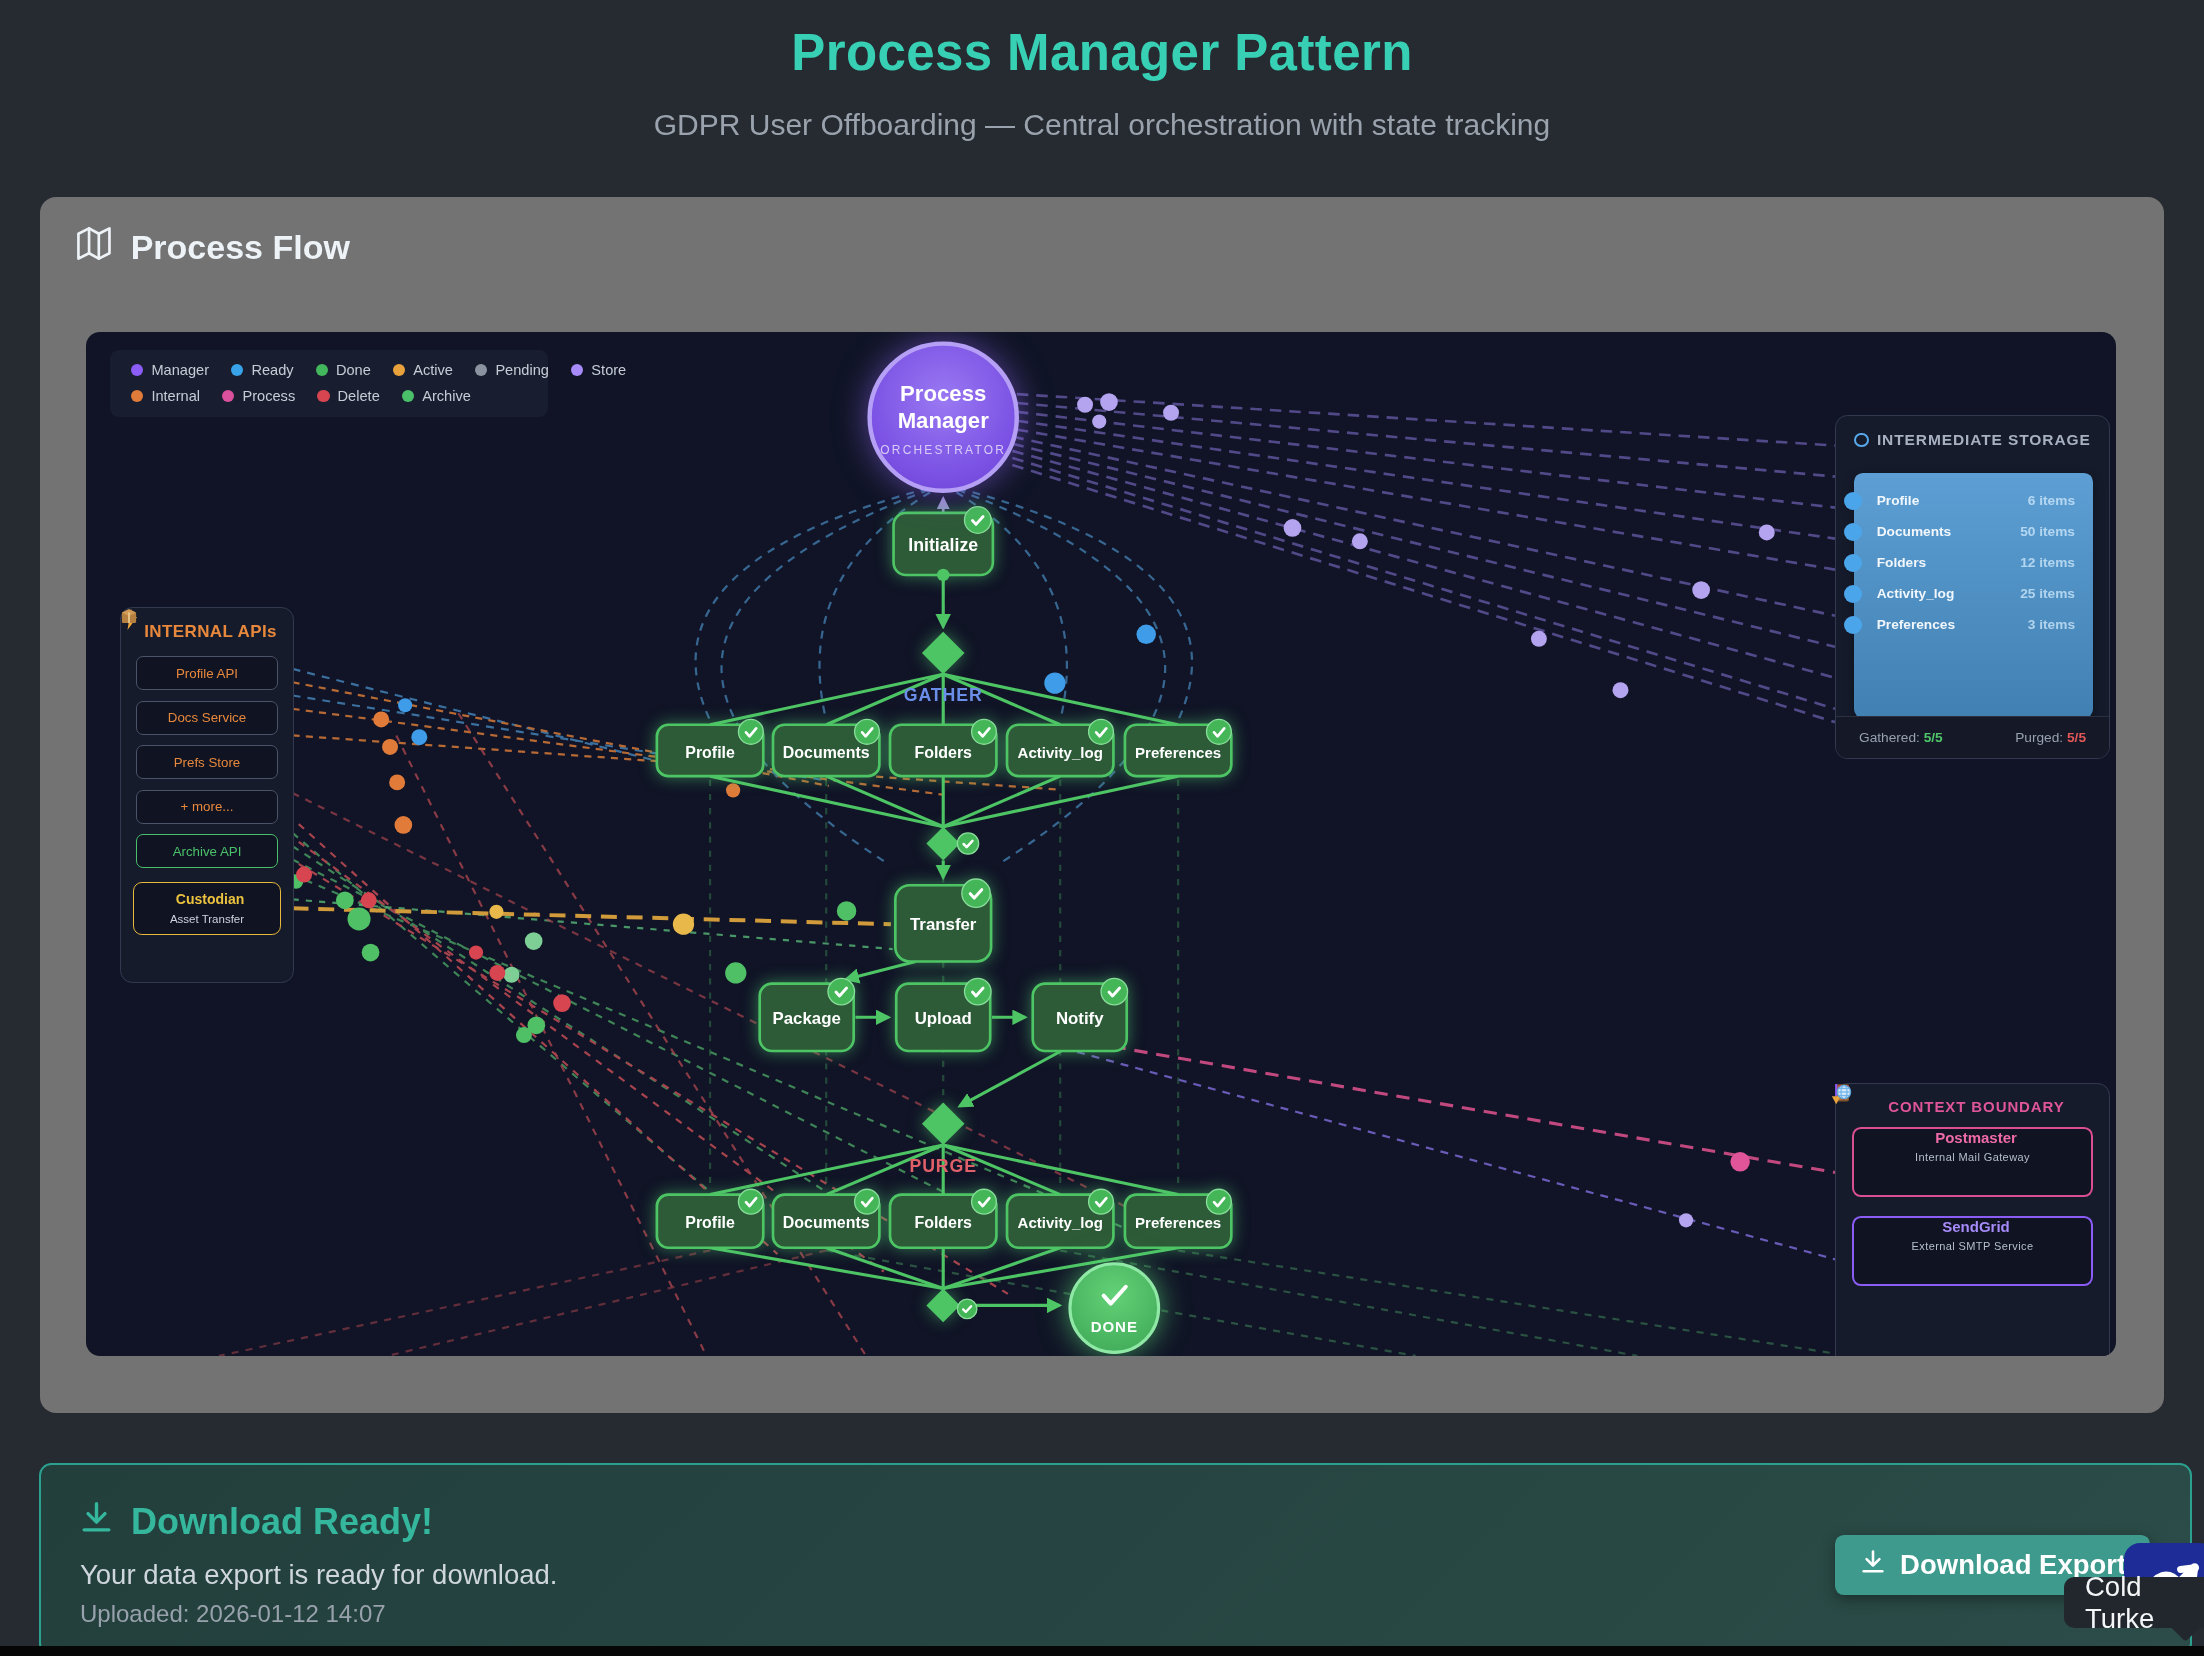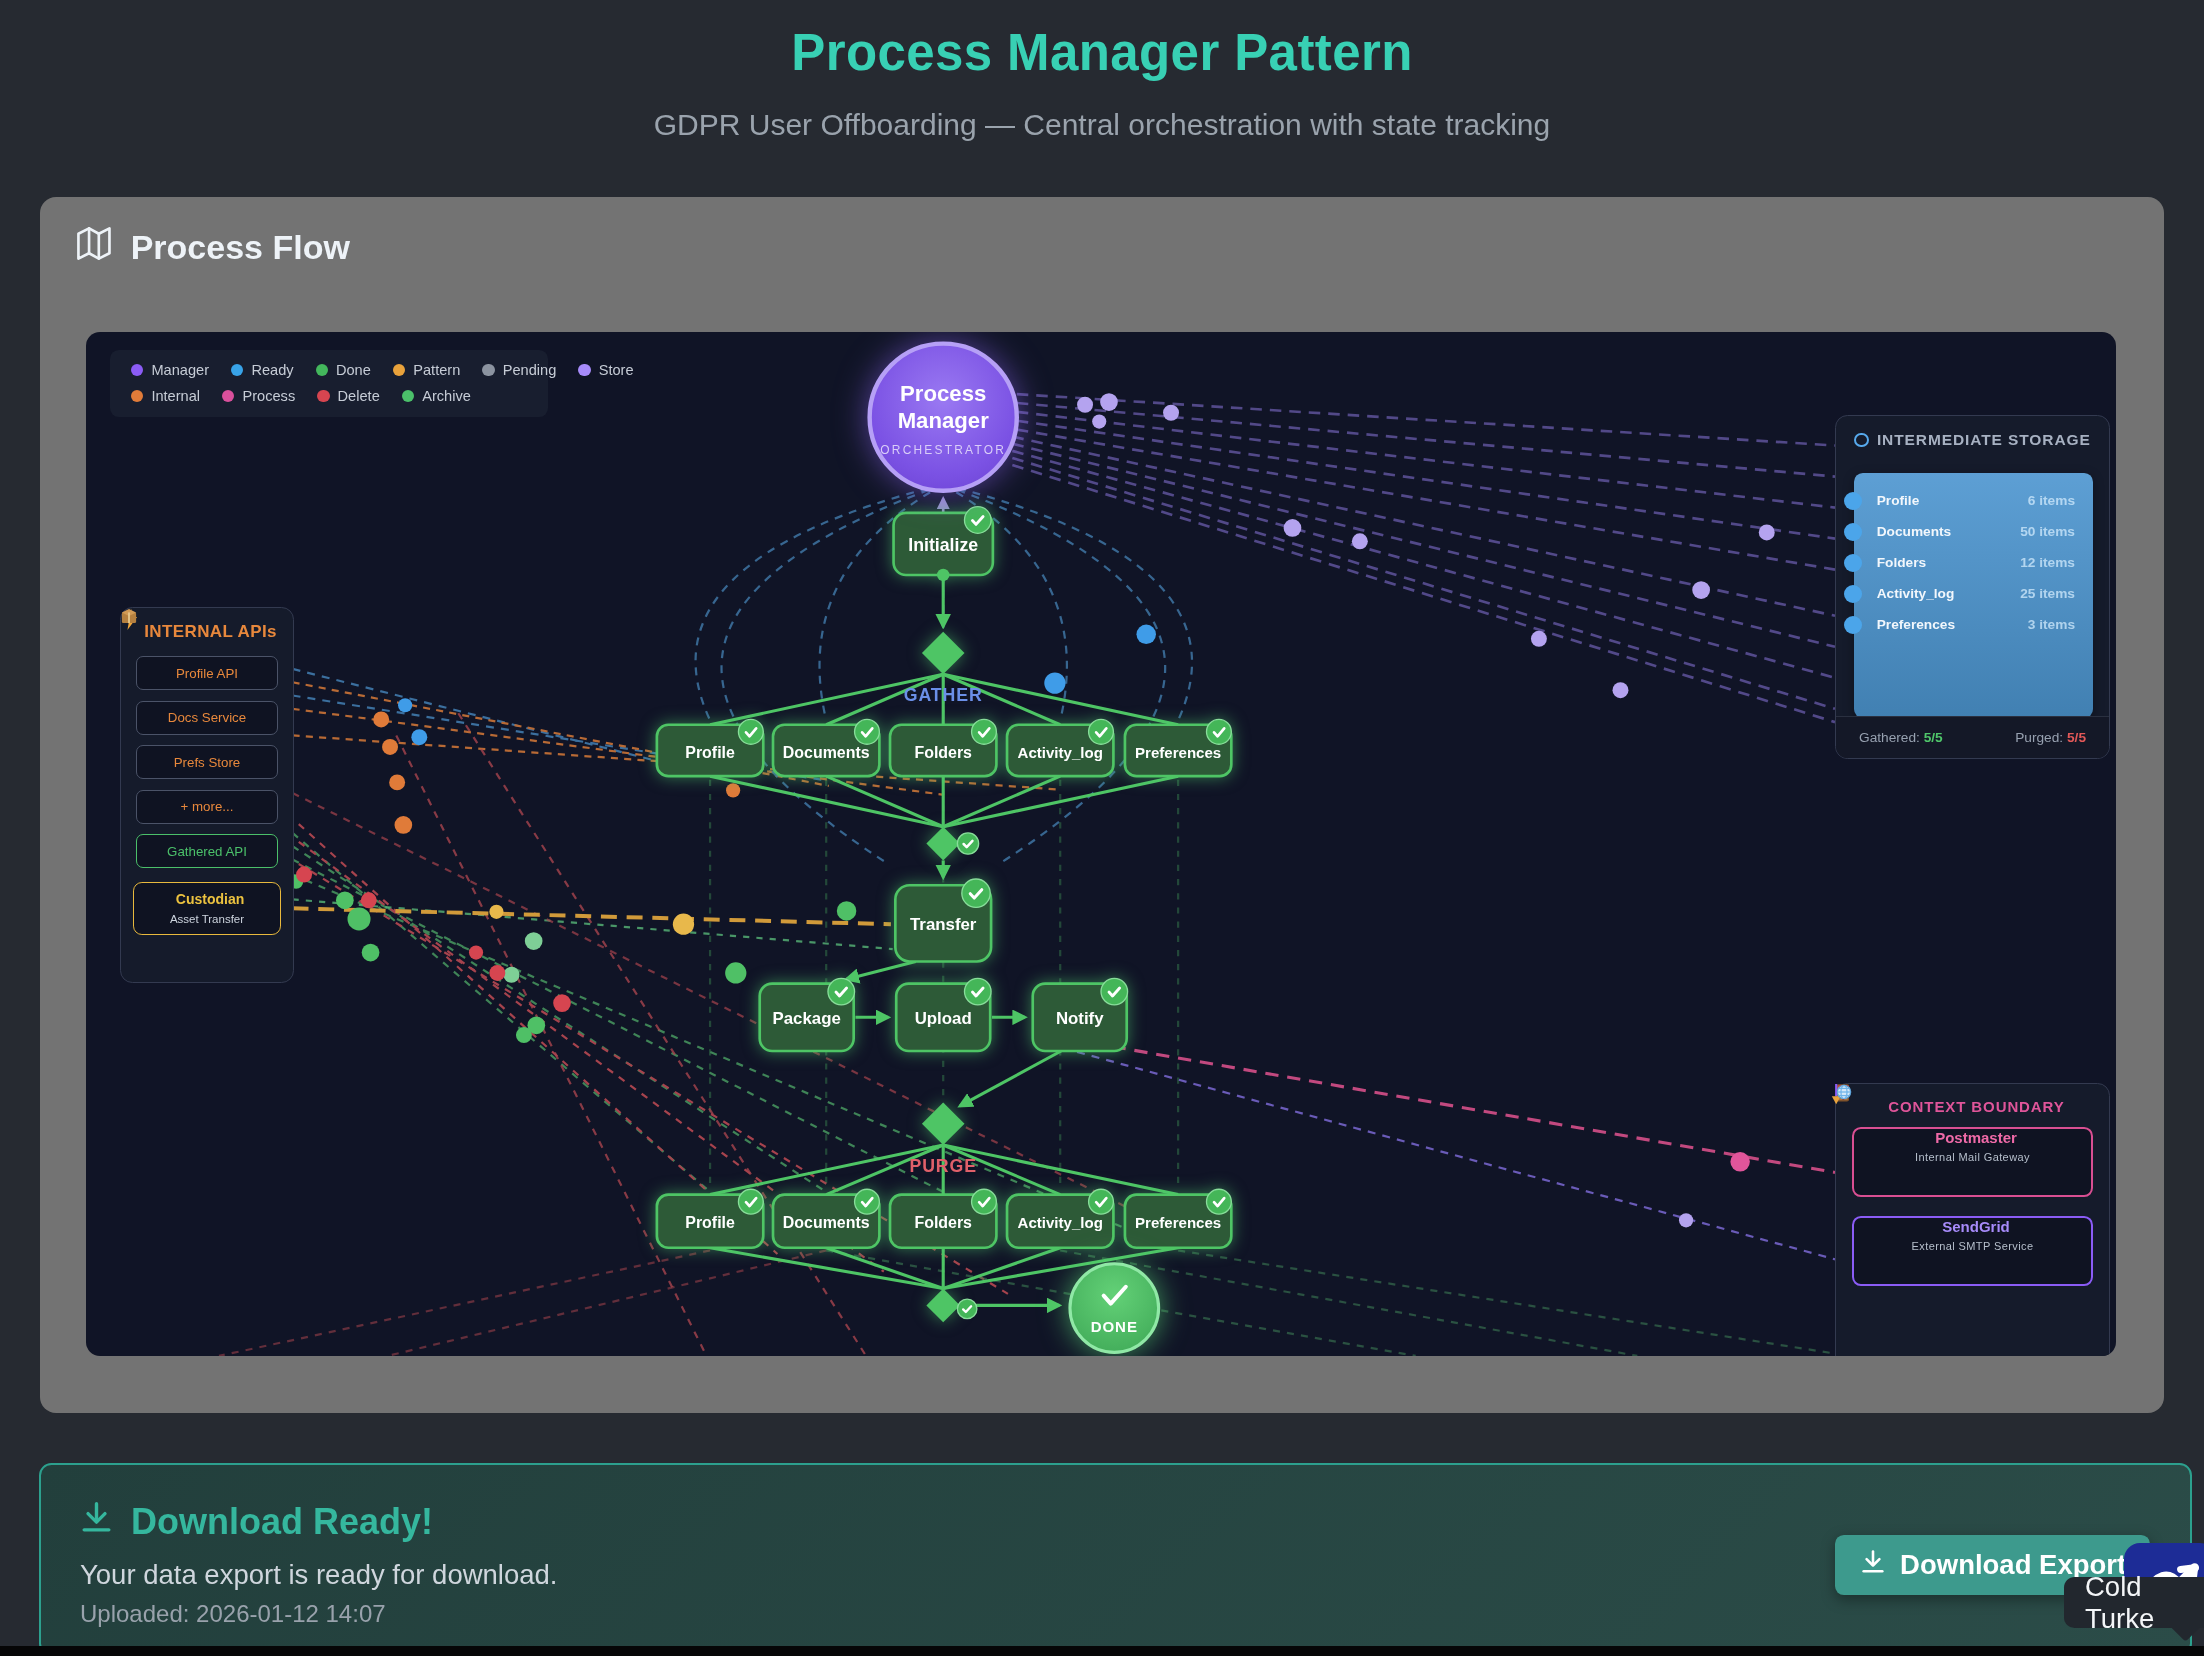--- a/index.html
+++ b/index.html
@@ -423,21 +423,21 @@
         <span class="legend-item">
             <span class="legend-dot" style="background-color: rgb(56, 163, 232);"></span>
             <span>Ready</span>
           </span>
         <span class="legend-item">
             <span class="legend-dot" style="background-color: rgb(67, 183, 92);"></span>
             <span>Done</span>
           </span>
         <span class="legend-item">
             <span class="legend-dot" style="background-color: rgb(233, 162, 59);"></span>
-            <span>Pattern</span>
+            <span>Active</span>
           </span>
         <span class="legend-item">
             <span class="legend-dot" style="background-color: rgb(139, 147, 160);"></span>
             <span>Pending</span>
           </span>
         <span class="legend-item">
             <span class="legend-dot" style="background-color: rgb(167, 139, 250);"></span>
             <span>Store</span>
           </span>
       </div>
@@ -467,21 +467,21 @@
           <svg width="17.7" height="23" viewBox="0 0 22 28">
               <polygon points="13,1 3,16 10,16 8,27 20,11 12,11" fill="#f0a73c"></polygon>
             </svg>
         </span>
         <span>INTERNAL APIs</span>
       </div>
       <div class="api-btn">Profile API</div>
       <div class="api-btn">Docs Service</div>
       <div class="api-btn">Prefs Store</div>
       <div class="api-btn">+ more...</div>
-      <div class="api-btn archive">Gathered API</div>
+      <div class="api-btn archive">Archive API</div>
       <div class="custodian">
         <div class="custodian-name">
           <span>
             <svg width="16" height="16" viewBox="0 0 18 18">
                 <rect x="1" y="5" width="16" height="12" rx="1.5" fill="#b5803f"></rect>
                 <polygon points="1,5 9,1 17,5 9,9" fill="#d19a55"></polygon>
                 <rect x="8" y="5" width="2" height="12" fill="#e8c98f"></rect>
               </svg>
           </span>
           <span>Custodian</span>

